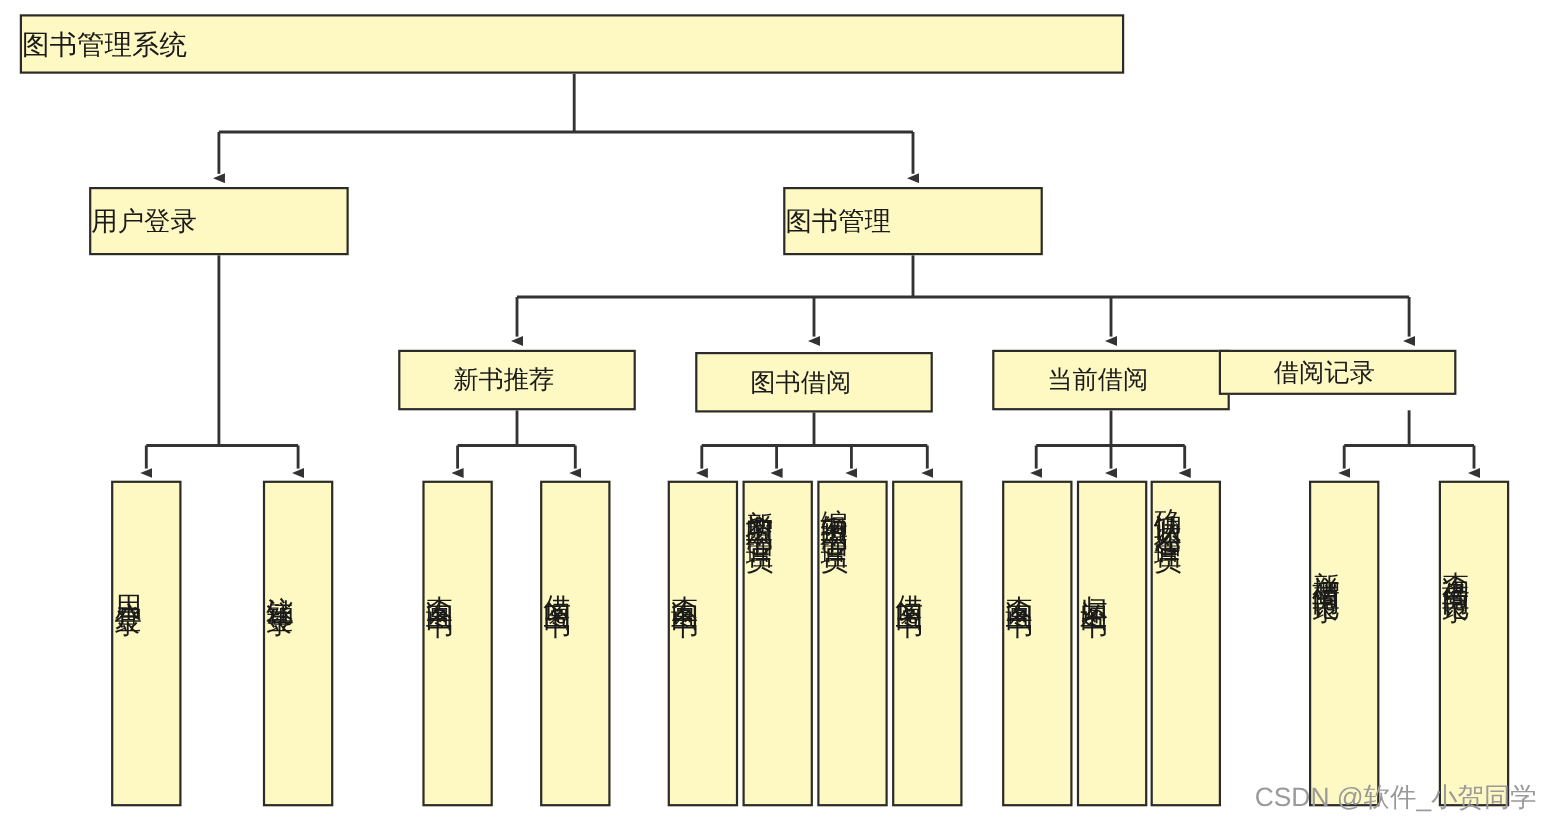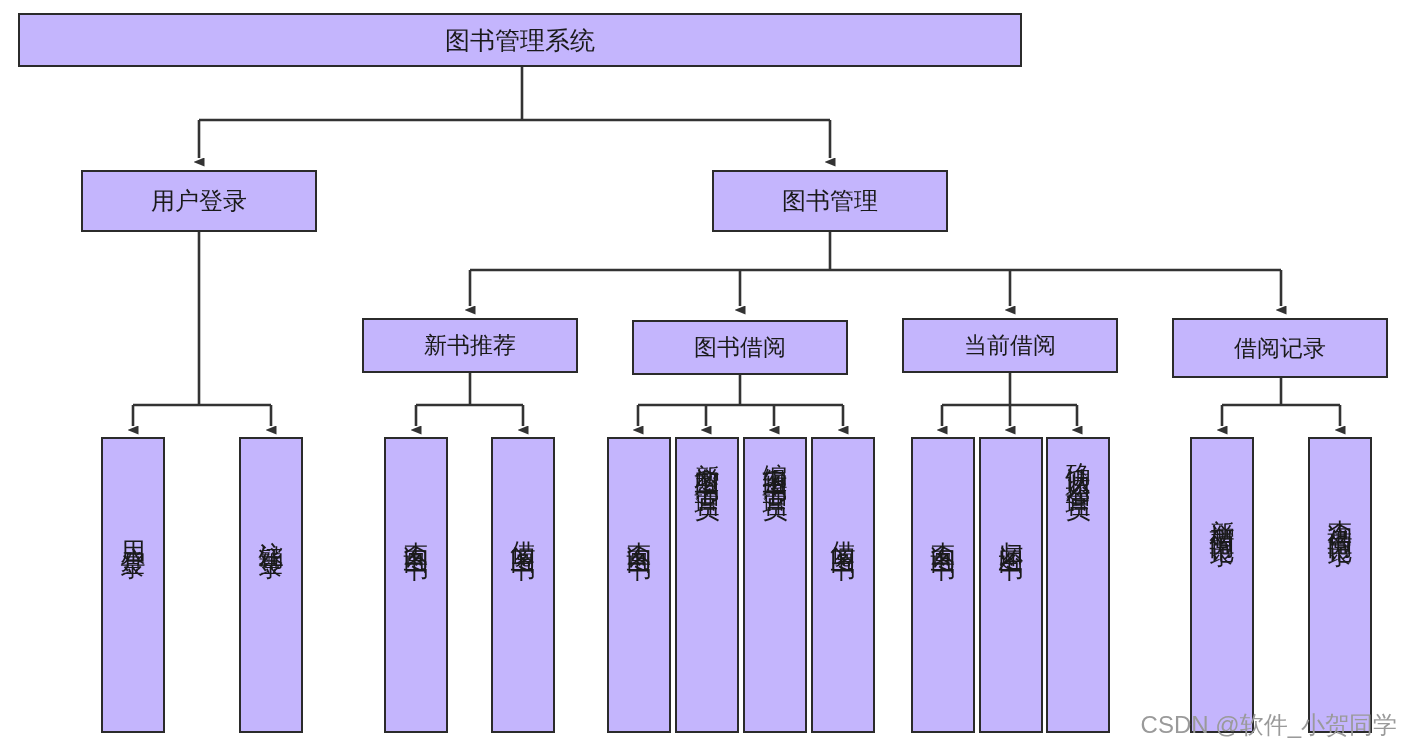--- a/index.html
+++ b/index.html
@@ -20,36 +20,36 @@
   #edge-layer {
     position: absolute;
     left: 0;
     top: 0;
     width: 1405px;
     height: 747px;
   }
   .node {
     position: absolute;
     box-sizing: border-box;
-    background: #c4b5fd;
+    background: #fef9c3;
     border: 2.5px solid #2b2b2b;
     display: flex;
     align-items: center;
-    justify-content: center;
     color: #1a1a1a;
     z-index: 2;
   }
   .node-root {
     font-size: 25px;
   }
   .node-l2 {
     font-size: 24px;
   }
   .node-l3 {
     font-size: 23px;
+    padding-left: 48px;
   }
   .node-leaf {
     font-size: 25px;
     align-items: flex-start;
     padding-top: 4px;
   }
   .node-leaf .vtext {
     writing-mode: vertical-rl;
     text-orientation: upright;
     letter-spacing: 5px;
@@ -141,21 +141,21 @@
 
   <div class="node node-l3" style="left:362px; top:318px; width:216px; height:55px;">
     <span>新书推荐</span>
   </div>
   <div class="node node-l3" style="left:632px; top:320px; width:216px; height:55px;">
     <span>图书借阅</span>
   </div>
   <div class="node node-l3" style="left:902px; top:318px; width:216px; height:55px;">
     <span>当前借阅</span>
   </div>
-  <div class="node node-l3" style="left:1172px; top:318px; width:216px; height:60px;">
+  <div class="node node-l3" style="left:1108px; top:318px; width:216px; height:41px;">
     <span>借阅记录</span>
   </div>
 
   <div class="node node-leaf leaf-mid" style="left:101px; top:437px; width:64px; height:296px;">
     <span class="vtext">用户登录</span>
   </div>
   <div class="node node-leaf leaf-mid" style="left:239px; top:437px; width:64px; height:296px;">
     <span class="vtext">注销登录</span>
   </div>
 

